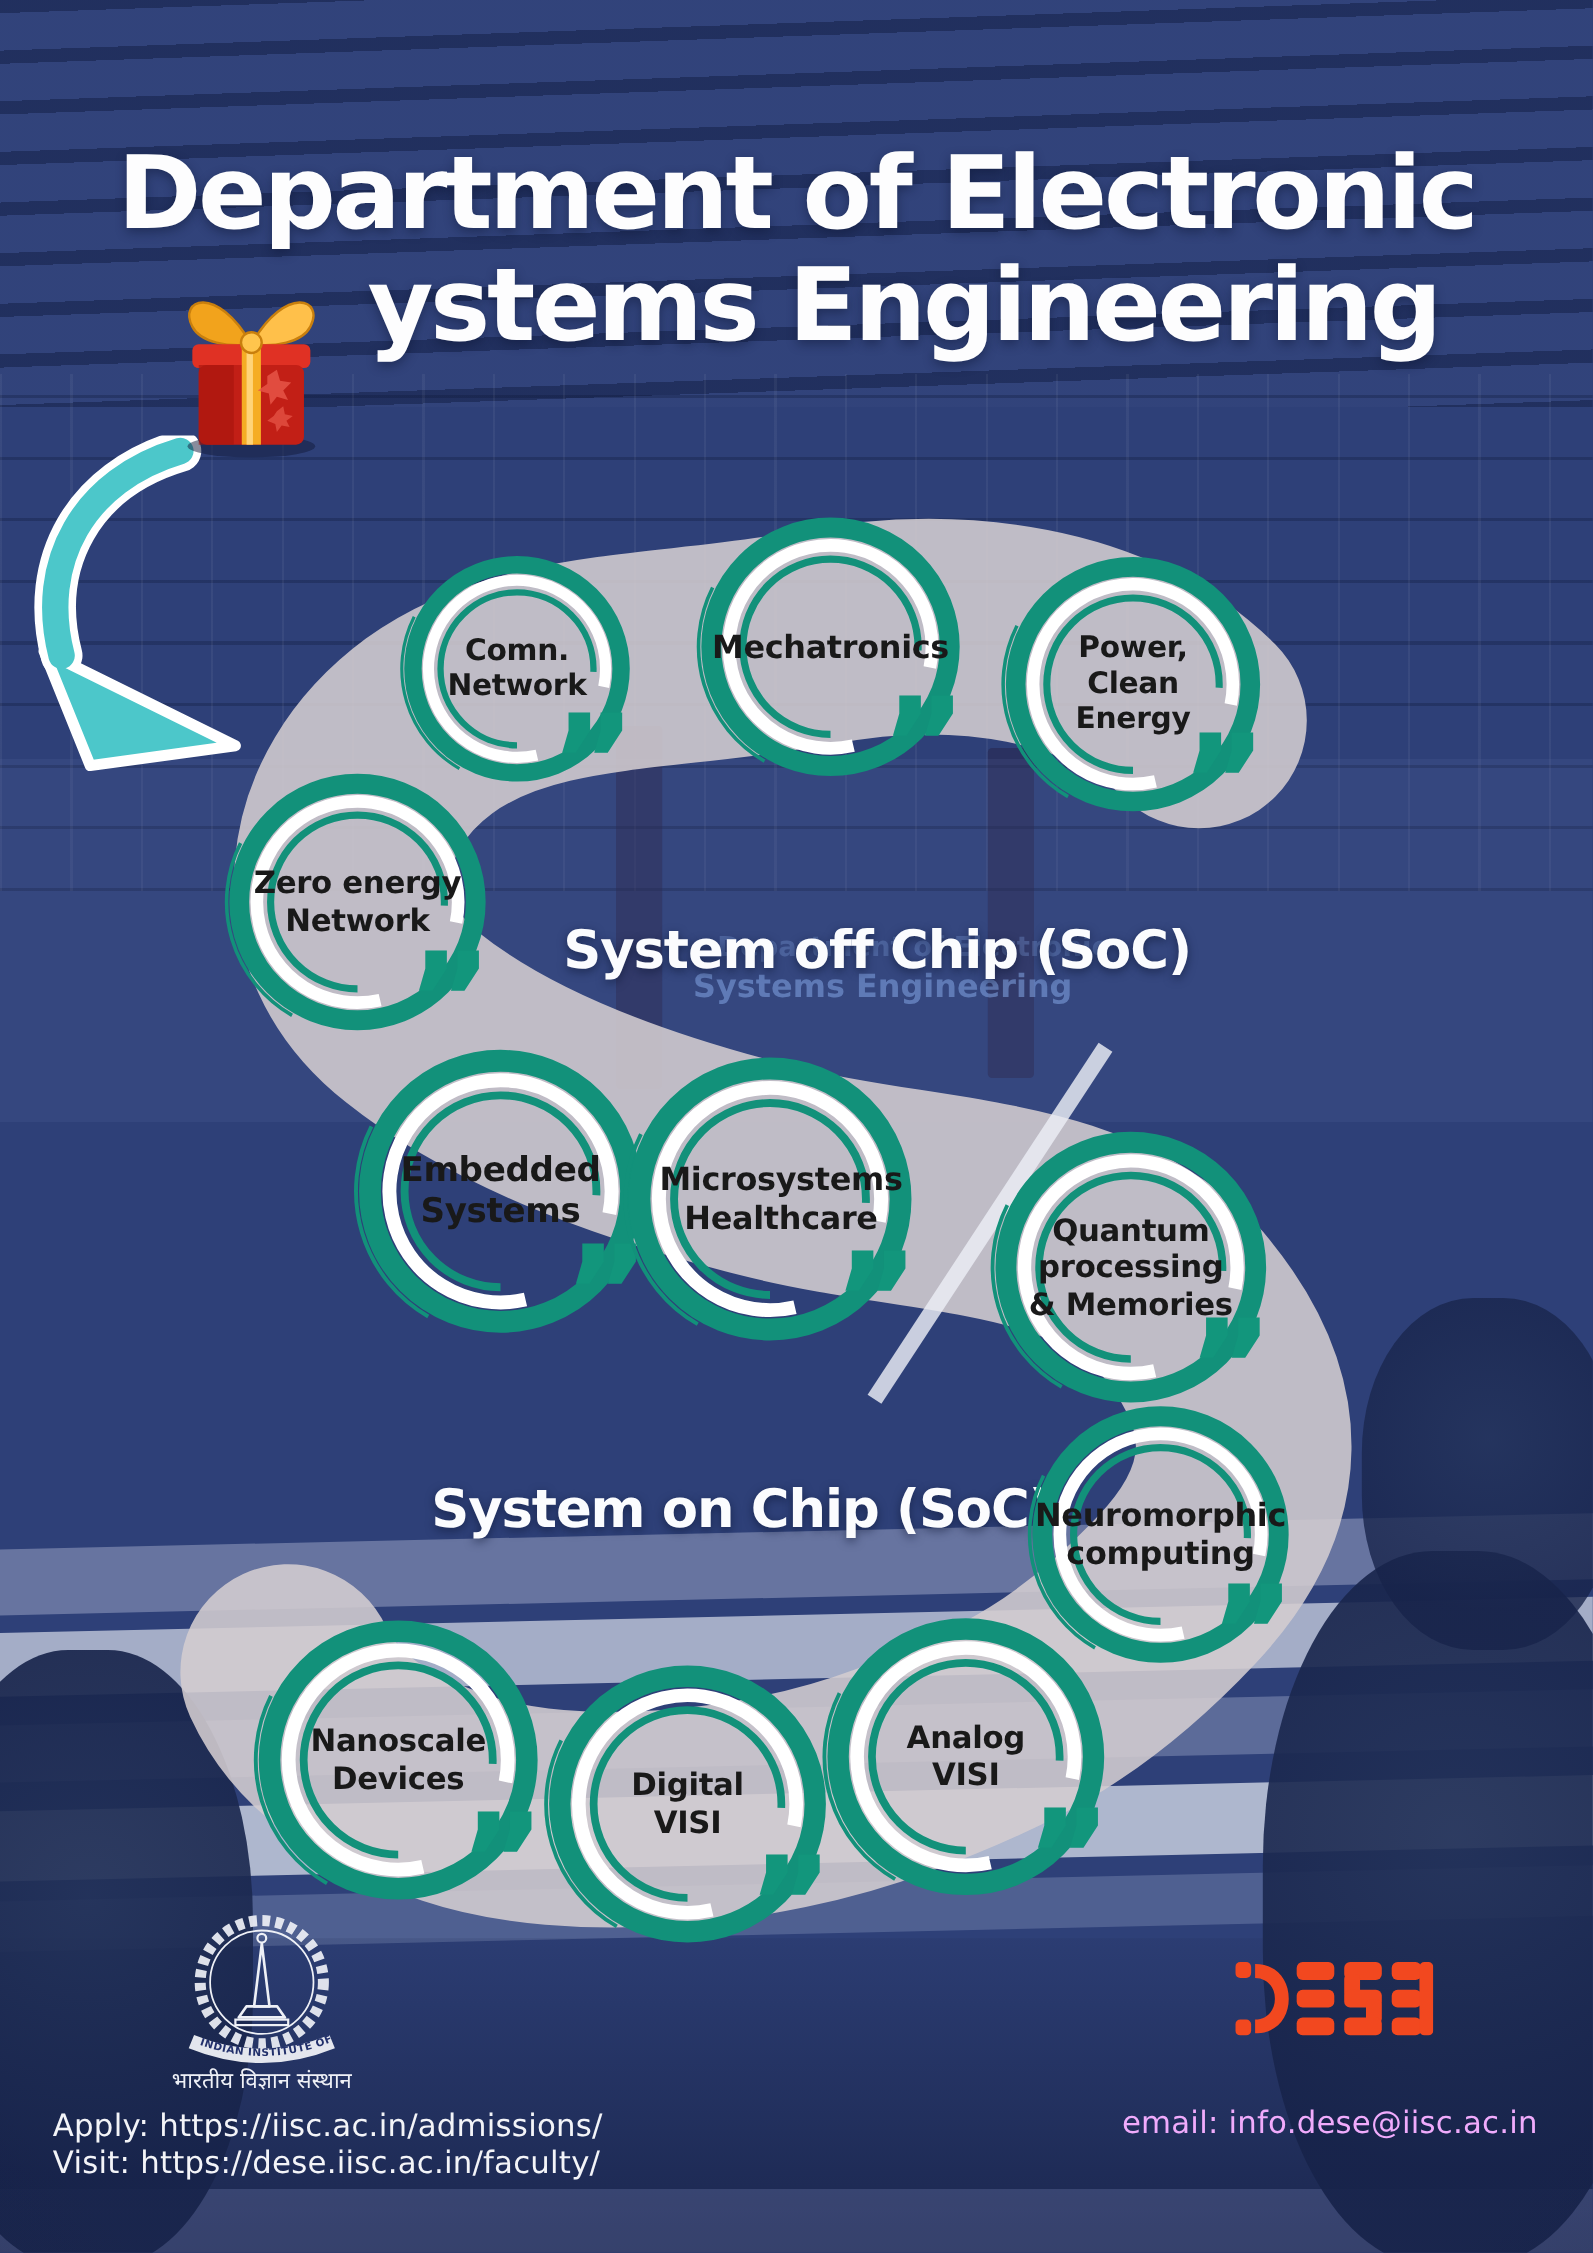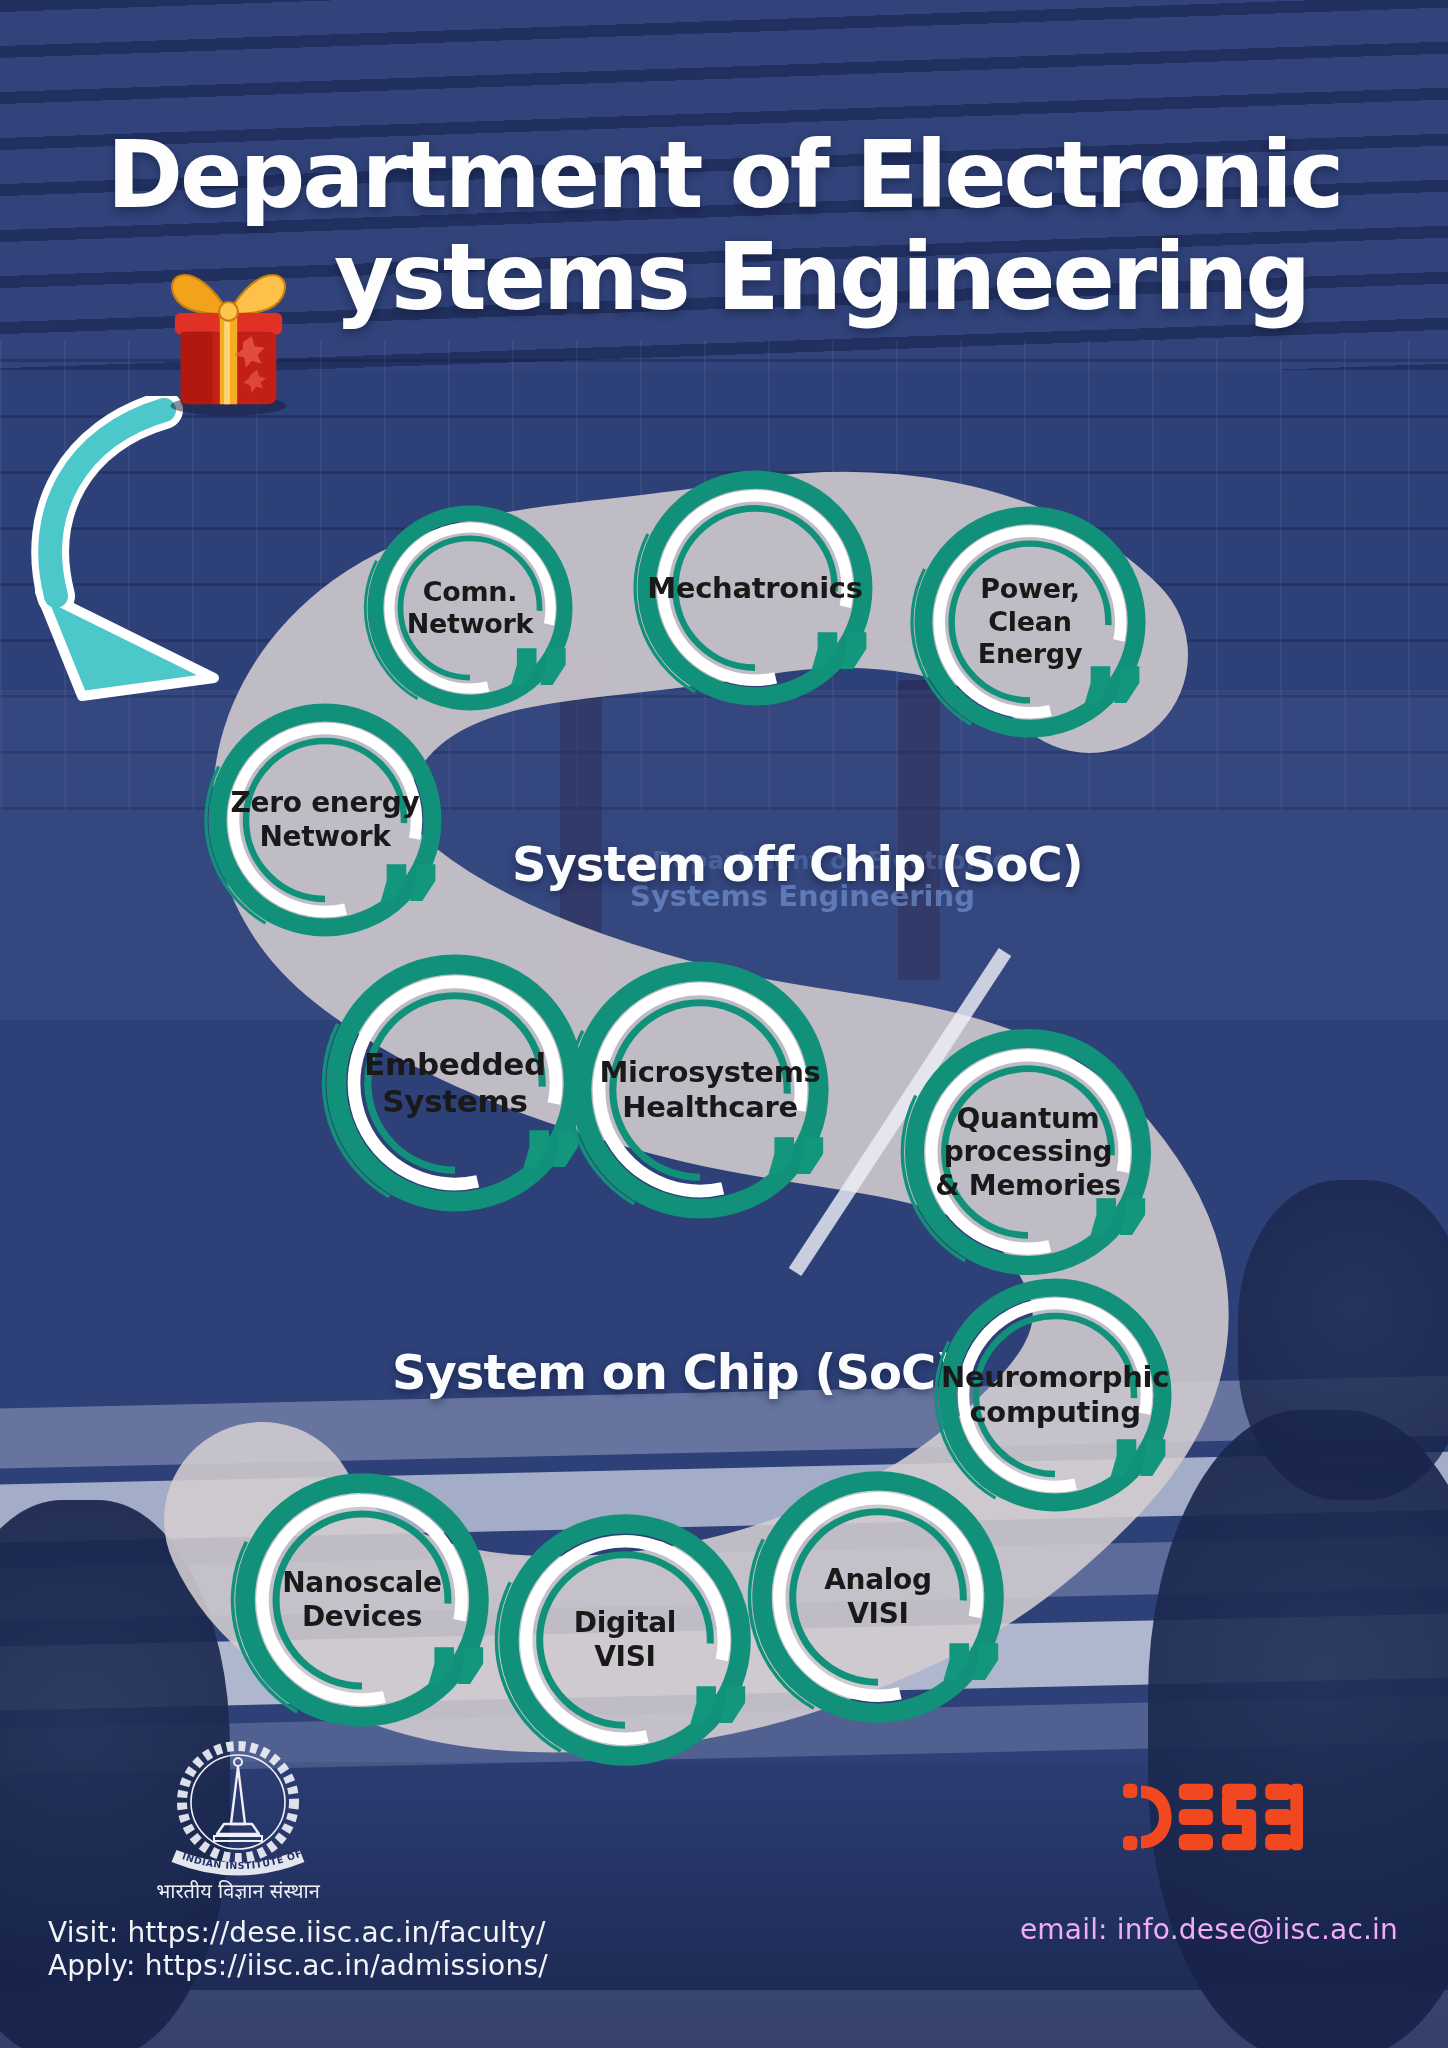--- a/index.html
+++ b/index.html
@@ -295,22 +295,22 @@
   <path d="M74 88 h28 l7 10 h-42 z" fill="none" stroke="#eef0f6" stroke-width="2.4" stroke-linejoin="round"></path>
   <rect x="64" y="100" width="48" height="5" fill="none" stroke="#eef0f6" stroke-width="2"></rect>
   <path id="iiscBanner" d="M24 120 Q88 146 152 120" fill="none" stroke="#eef0f6" stroke-width="13" opacity=".95"></path>
   <text font-size="9.5" font-weight="bold" fill="#22306b" letter-spacing=".5">
     <textPath href="#iiscBanner" startOffset="6%">INDIAN INSTITUTE OF SCIENCE</textPath>
   </text>
   <text x="88" y="162" text-anchor="middle" font-size="20" fill="#eef0f6">भारतीय विज्ञान संस्थान</text>
 </svg>
 
 <div class="abs links">
+  <div>Apply: https://iisc.ac.in/admissions/</div>
   <div>Visit: https://dese.iisc.ac.in/faculty/</div>
-  <div>Apply: https://iisc.ac.in/admissions/</div>
 </div>
 
 <svg class="abs" style="left:1123px;top:1783px;" width="180" height="68" viewBox="0 0 200 74" aria-label="DESE">
   <g fill="#f2481f">
     <rect x="0" y="0" width="16" height="16" rx="5"></rect>
     <rect x="0" y="58" width="16" height="16" rx="5"></rect>
     <path d="M20 2 C 42 2 54 18 54 37 C 54 56 42 72 20 72 L 20 58 C 31 58 40 50 40 37 C 40 24 31 16 20 16 Z"></path>
     <rect x="62" y="0" width="38" height="18" rx="6"></rect>
     <rect x="62" y="28" width="38" height="18" rx="6"></rect>
     <rect x="62" y="56" width="38" height="18" rx="6"></rect>

